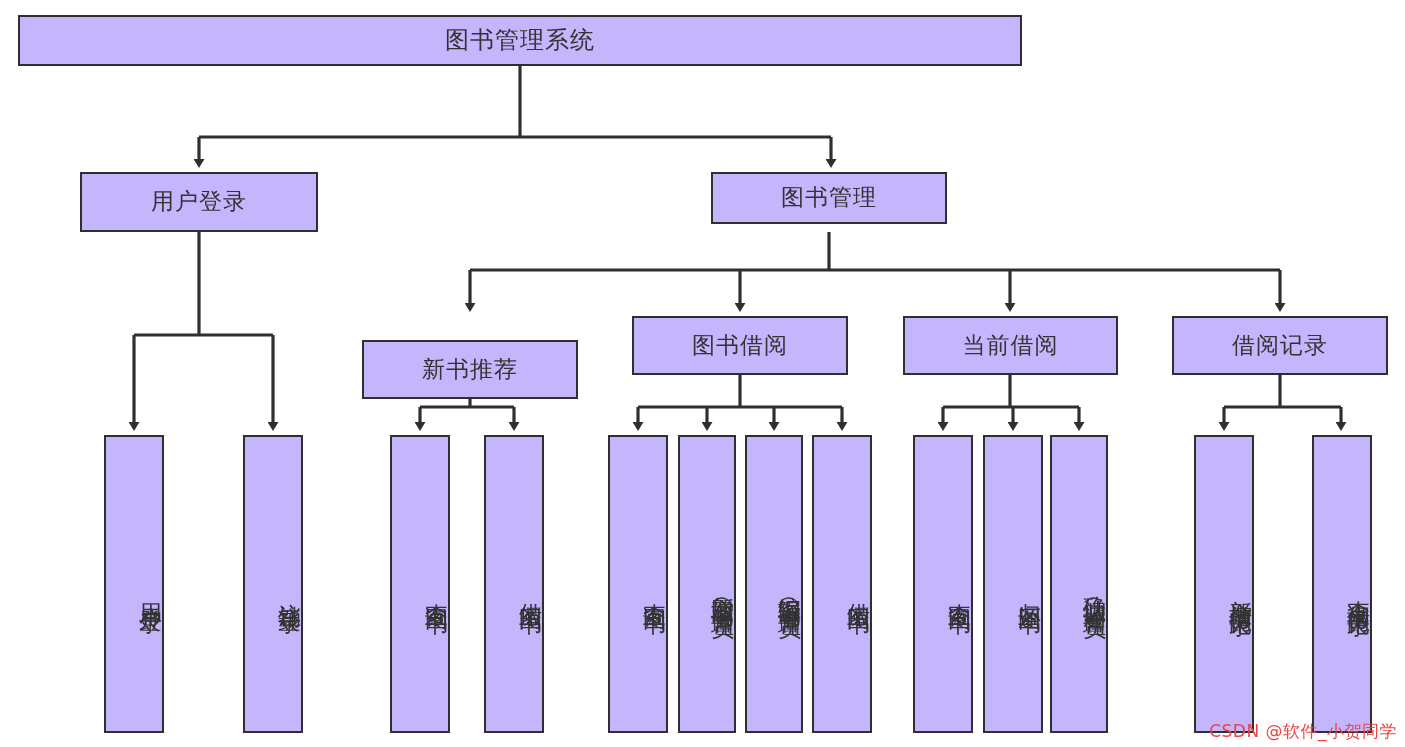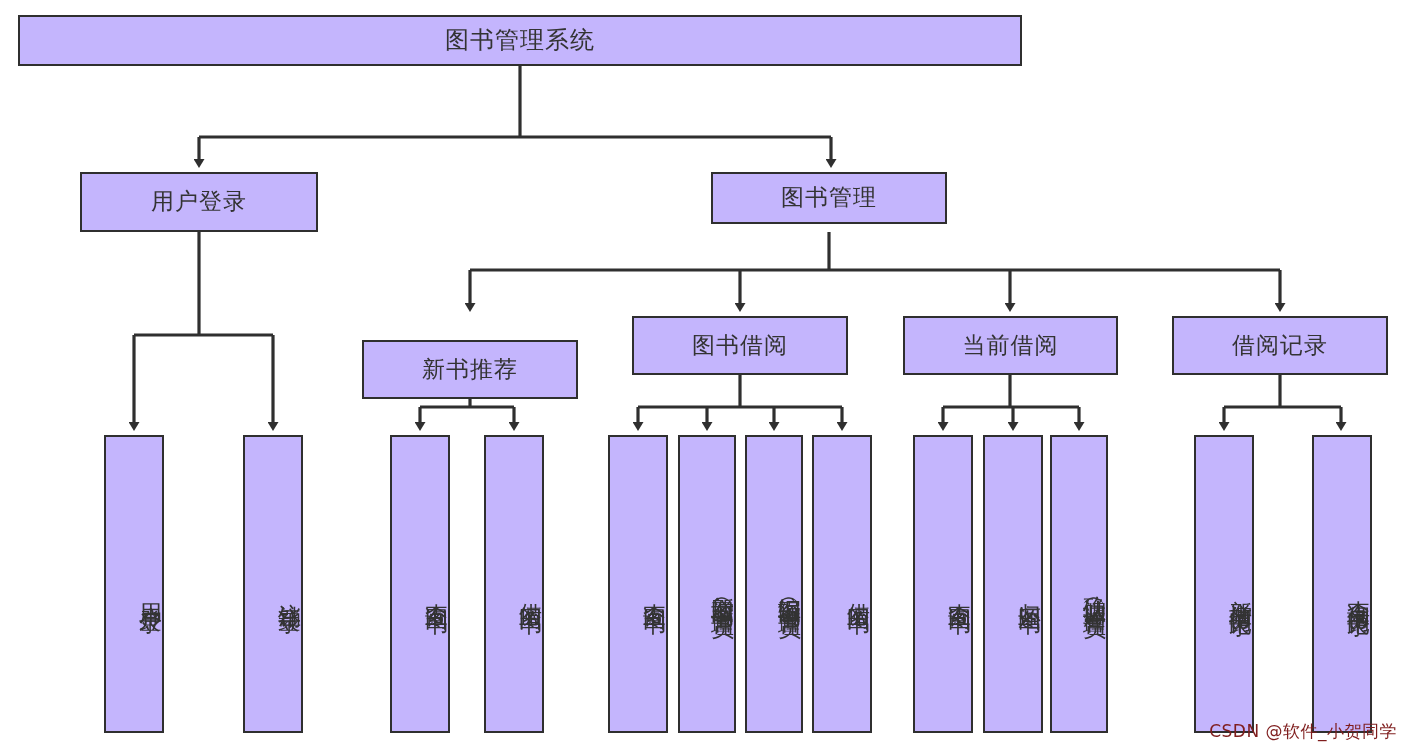--- a/index.html
+++ b/index.html
@@ -52,21 +52,21 @@
     text-align: center;
   }
   .root {
     font-size: 24px;
   }
   #watermark {
     position: absolute;
     right: 8px;
     bottom: 4px;
     font-size: 17px;
-    color: #7f1d1d;
+    color: #ef4444;
     white-space: nowrap;
     letter-spacing: 0.5px;
   }
 </style>
 </head>
 <body>
 
 <div id="canvas">
 
   <svg id="edges" viewBox="0 0 1405 747" xmlns="http://www.w3.org/2000/svg">

